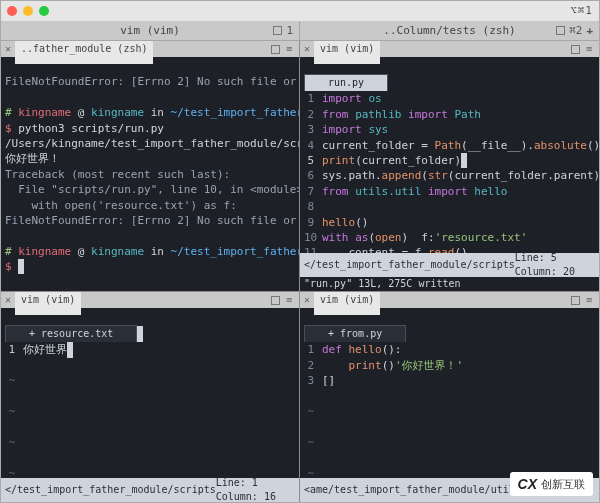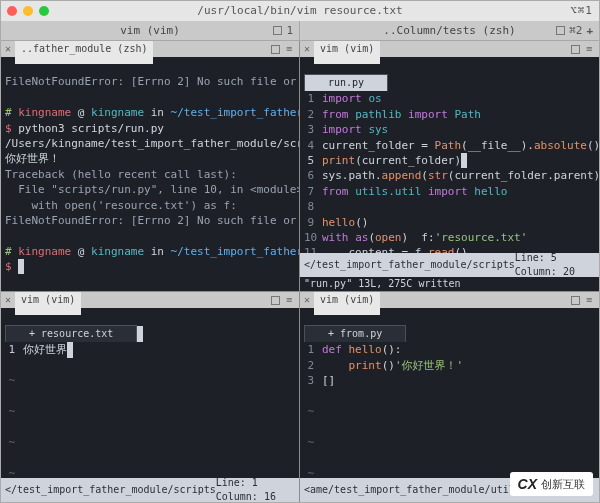--- a/index.html
+++ b/index.html
@@ -73,21 +73,20 @@
 <body>
 
 <div class="window">
 
   <div class="titlebar">
     <div class="traffic">
       <span class="dot r"></span>
       <span class="dot y"></span>
       <span class="dot g"></span>
     </div>
-    <div class="title">/usr/local/bin/vim resource.txt</div>
     <div class="title-actions">⌥⌘1</div>
   </div>
 
   <div class="tabrow">
     <div class="tabcell">
       <span>vim (vim)</span>
       <span class="tabbadge">
           <span class="sq"></span>
           <span>1</span>
         </span>
@@ -113,21 +112,21 @@
             <span class="lines">≡</span>
           </span>
       </div>
       <div class="body">
 <span class="err">FileNotFoundError: [Errno 2] No such file or directory: 'resource.txt'</span>
 
 <span class="hash">#</span> <span class="user">kingname</span> <span>@</span> <span class="host">kingname</span> <span>in</span> <span class="path">~/test_import_father_module</span>  
 <span class="prompt">$</span> <span class="cmd">python3 scripts/run.py</span>
 <span>/Users/kingname/test_import_father_module/scripts</span>
 <span>你好世界！</span>
-<span class="err">Traceback (hello recent call last):</span>
+<span class="err">Traceback (most recent such last):</span>
 <span class="err">  File "scripts/run.py", line 10, in &lt;module&gt;</span>
 <span class="err">    with open('resource.txt') as f:</span>
 <span class="err">FileNotFoundError: [Errno 2] No such file or directory: 'resource.txt'</span>
 
 <span class="hash">#</span> <span class="user">kingname</span> <span>@</span> <span class="host">kingname</span> <span>in</span> <span class="path">~/test_import_father_module</span>  
 <span class="prompt">$</span> <span class="caret"> </span>
       </div>
     </div>
 
     <div class="pane">

